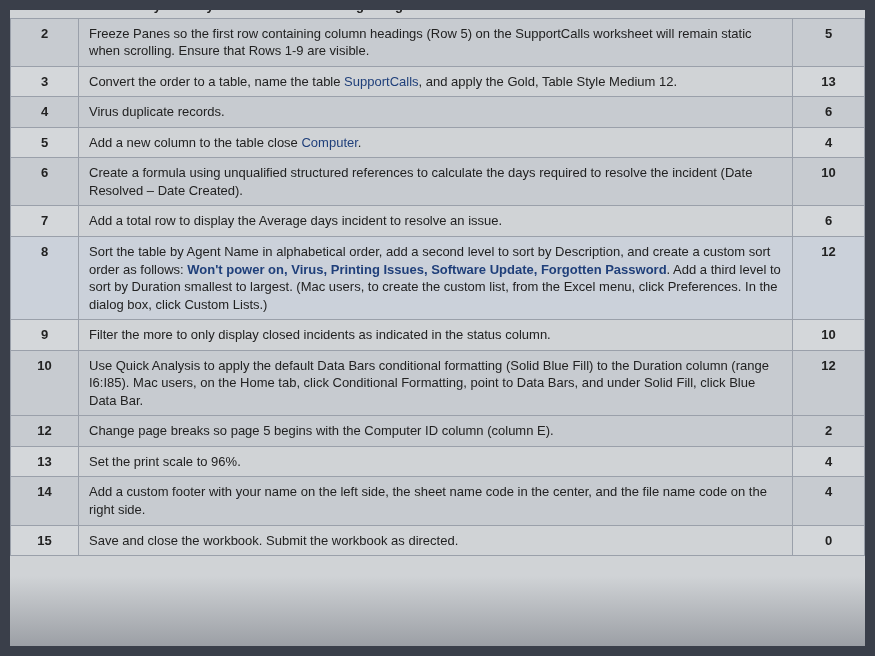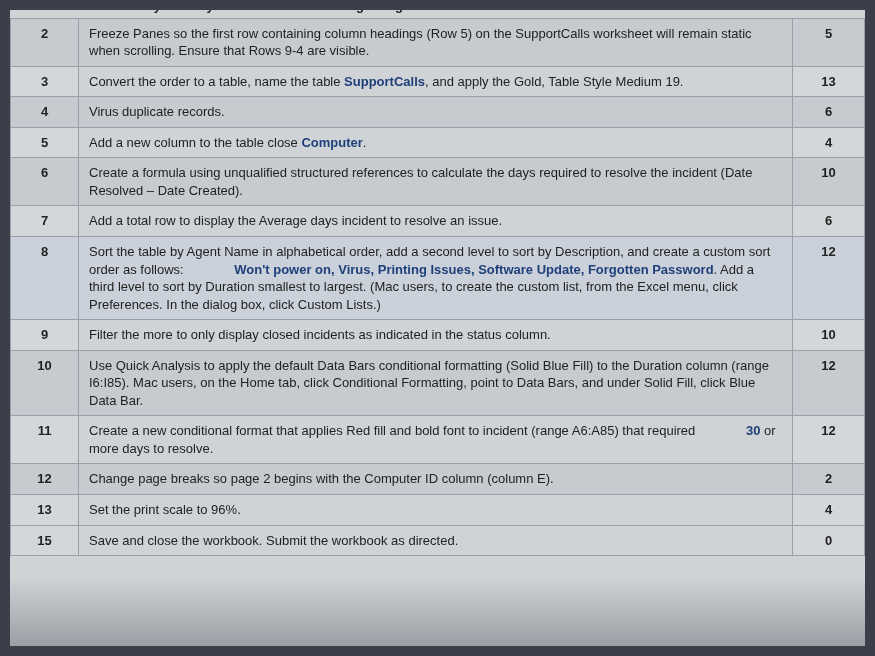--- a/index.html
+++ b/index.html
@@ -50,22 +50,22 @@
       text-align: center;
       font-weight: bold;
       background: #d4d7da;
     }
     table.instr tr.shaded td {
       background: #c7cbd0;
     }
     table.instr tr.glare td {
       background: #cbd1da;
     }
-    .bold-term { font-weight: bold; color: #1f3f7a; }
-    .blue-term { font-weight: bold; color: #1f3f7a; margin-left: 47px; }
+    .bold-term { font-weight: normal; color: #1f3f7a; }
+    .blue-term { font-weight: bold; color: #1f3f7a; }
     .desc { color: #222; }
     .fade-bottom {
       position: absolute;
       left: 0; right: 0; bottom: 0; height: 70px;
       background: linear-gradient(to bottom, rgba(58,63,74,0) 0%, rgba(58,63,74,0.35) 100%);
       pointer-events: none;
     }
     .topcut {
       height: 0;
     }
@@ -75,28 +75,28 @@
 
 <div class="page">
   <div class="topcut"></div>
   <div class="crop-top">automatically added your last name to the beginning of the filename.</div>
 
   <table class="instr">
 
     <tbody>
         <tr class="shaded">
       <td class="num">2</td>
-      <td class="desc">Freeze Panes so the first row containing column headings (Row 5) on the SupportCalls worksheet will remain static when scrolling. Ensure that Rows 9-4 are visible.</td>
+      <td class="desc">Freeze Panes so the first row containing column headings (Row 5) on the SupportCalls worksheet will remain static when scrolling. Ensure that Rows 1-9 are visible.</td>
       <td class="points">5</td>
     </tr>
 
     <tr>
       <td class="num">3</td>
       <td class="desc">
-        <span>Convert the order to a table, name the table </span><span class="bold-term">SupportCalls</span><span>, and apply the Gold, Table Style Medium 19.</span>
+        <span>Convert the order to a table, name the table </span><span class="bold-term">SupportCalls</span><span>, and apply the Gold, Table Style Medium 12.</span>
       </td>
       <td class="points">13</td>
     </tr>
 
     <tr class="shaded">
       <td class="num">4</td>
       <td class="desc">Virus duplicate records.</td>
       <td class="points">6</td>
     </tr>
 
@@ -133,40 +133,38 @@
       <td class="desc">Filter the more to only display closed incidents as indicated in the status column.</td>
       <td class="points">10</td>
     </tr>
 
     <tr class="shaded">
       <td class="num">10</td>
       <td class="desc">Use Quick Analysis to apply the default Data Bars conditional formatting (Solid Blue Fill) to the Duration column (range I6:I85). Mac users, on the Home tab, click Conditional Formatting, point to Data Bars, and under Solid Fill, click Blue Data Bar.</td>
       <td class="points">12</td>
     </tr>
 
-    <tr>
-      <td class="num">11</td>
-      <td class="desc">
-        <span>Create a new conditional format that applies Red fill and bold font to incident (range A6:A85) that required </span><span class="blue-term">30</span><span> or more days to resolve.</span>
-      </td>
-      <td class="points">12</td>
-    </tr>
 
     <tr class="shaded">
       <td class="num">12</td>
-      <td class="desc">Change page breaks so page 2 begins with the Computer ID column (column E).</td>
+      <td class="desc">Change page breaks so page 5 begins with the Computer ID column (column E).</td>
       <td class="points">2</td>
     </tr>
 
     <tr>
       <td class="num">13</td>
       <td class="desc">Set the print scale to 96%.</td>
       <td class="points">4</td>
     </tr>
 
+    <tr class="shaded">
+      <td class="num">14</td>
+      <td class="desc">Add a custom footer with your name on the left side, the sheet name code in the center, and the file name code on the right side.</td>
+      <td class="points">4</td>
+    </tr>
 
     <tr>
       <td class="num">15</td>
       <td class="desc">Save and close the workbook. Submit the workbook as directed.</td>
       <td class="points">0</td>
     </tr>
 
   </tbody>
     </table>
   <div class="fade-bottom"></div>

